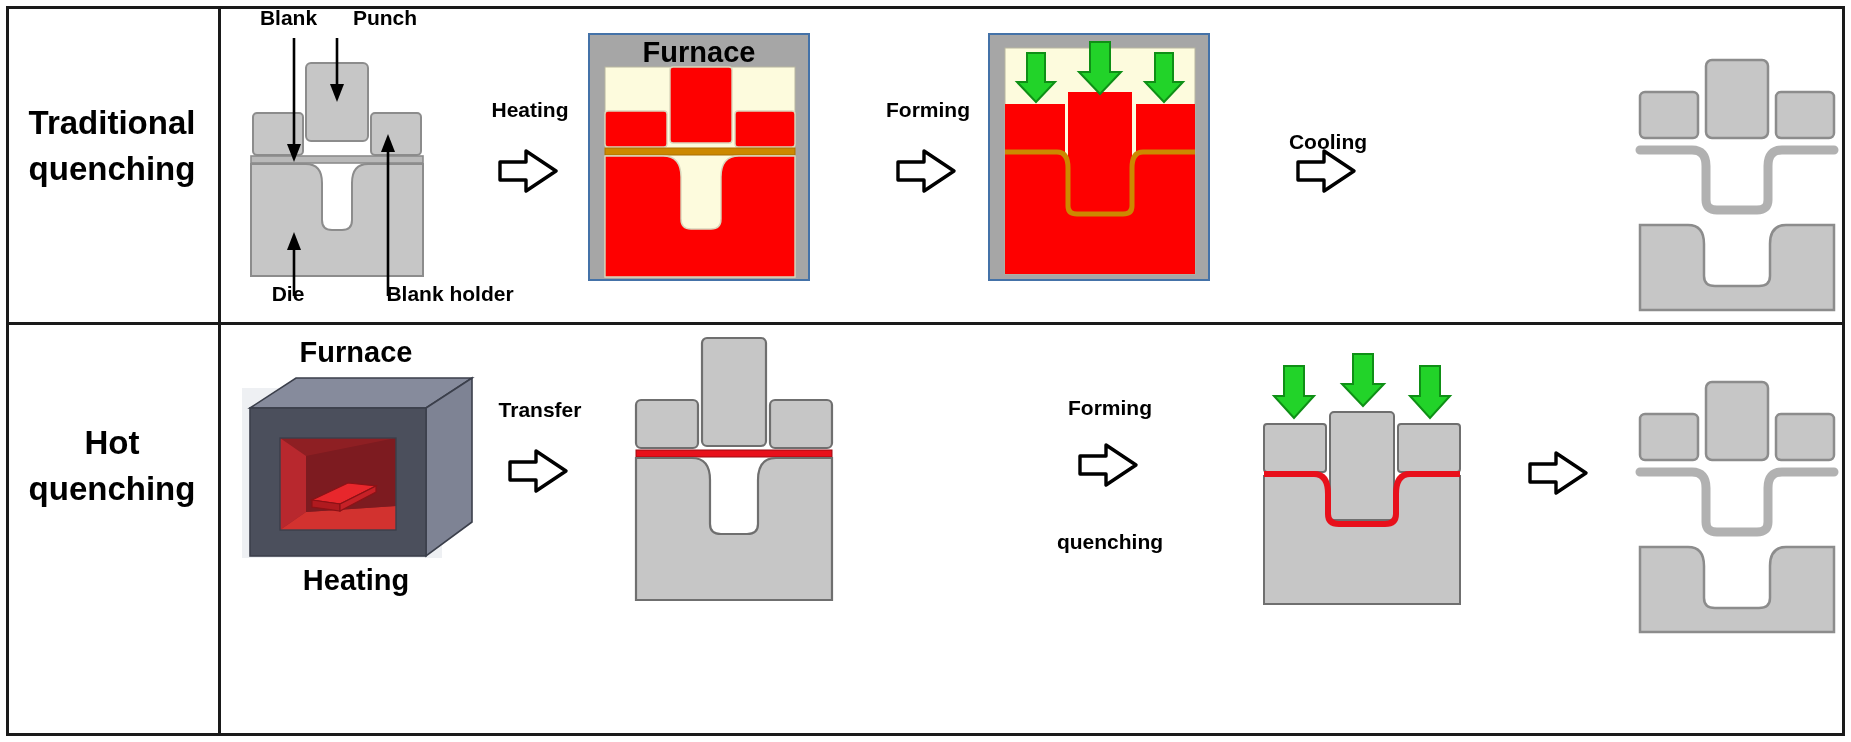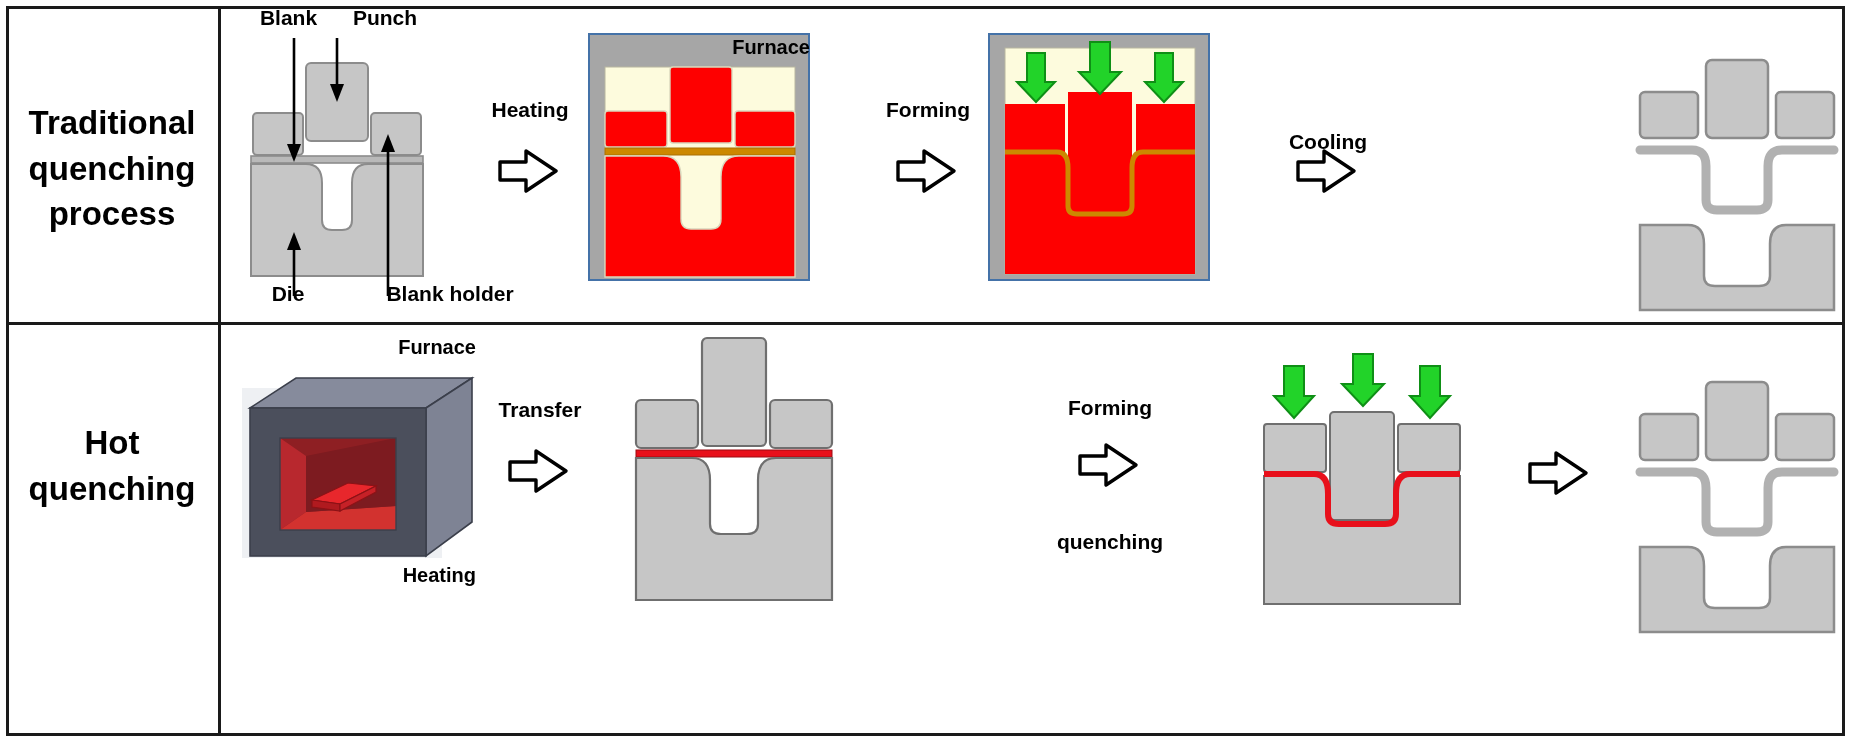--- a/index.html
+++ b/index.html
@@ -21,37 +21,36 @@
   .steplabel{position:absolute;font-weight:bold;font-size:21px;color:#000;
     text-align:center;white-space:nowrap;}
 
   
   .blockarrow{position:absolute;}
 
   
   .pc{position:absolute;box-sizing:border-box;}
   .furnacebox{position:absolute;background:#a6a6a6;border:2px solid #4472a8;box-sizing:border-box;}
 
-  .fnlabel{position:absolute;font-weight:bold;font-size:20px;color:#000;text-align:right;white-space:nowrap;}
+  .fnlabel{position:absolute;font-weight:bold;font-size:29px;color:#000;text-align:center;white-space:nowrap;}
 
   svg{display:block;overflow:visible;}
 </style>
 </head>
 <body>
 
 <div class="sheet">
 
   <div class="table-border"></div>
   <div class="col-divider"></div>
   <div class="row-divider"></div>
 
   <div class="rowlabel r1">
     <div>Traditional</div>
     <div>quenching</div>
-    <div>process</div>
   </div>
 
   <svg class="pc" style="left:236px;top:8px;" width="330" height="305">
 
     <g>
       <rect x="70" y="55" width="62" height="78" rx="5" fill="#c6c6c6" stroke="#8c8c8c" stroke-width="2"></rect>
     </g>
 
     <g>
       <rect x="17" y="105" width="50" height="42" rx="4" fill="#c6c6c6" stroke="#8c8c8c" stroke-width="2"></rect>

